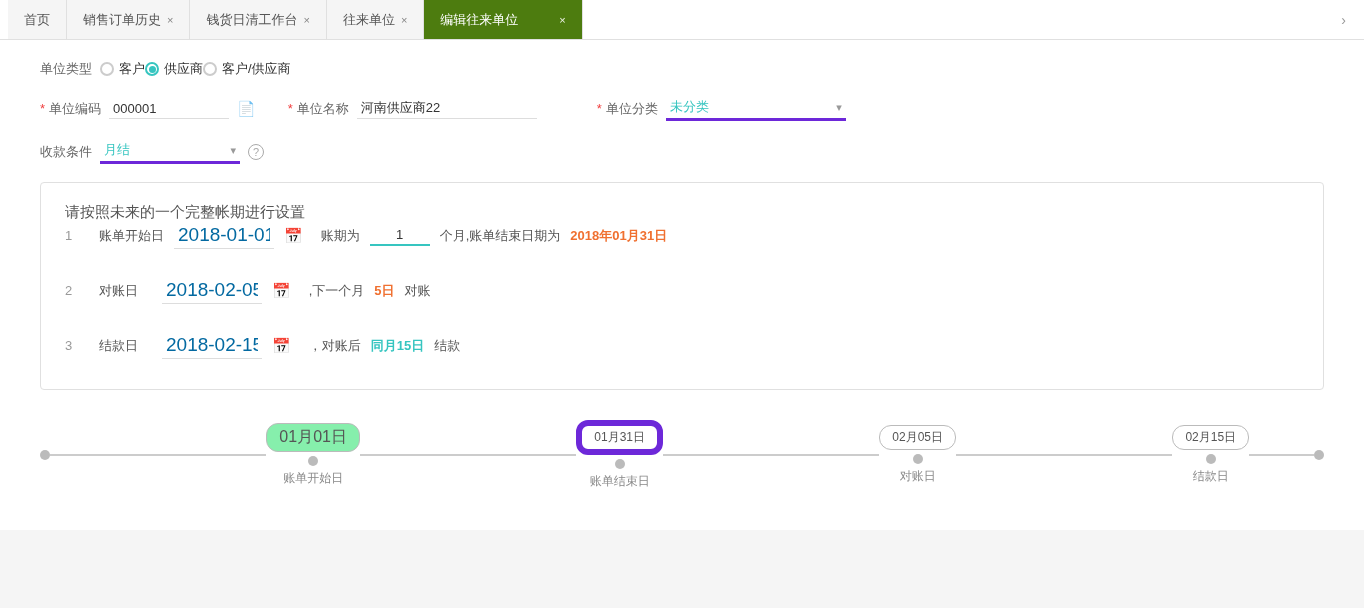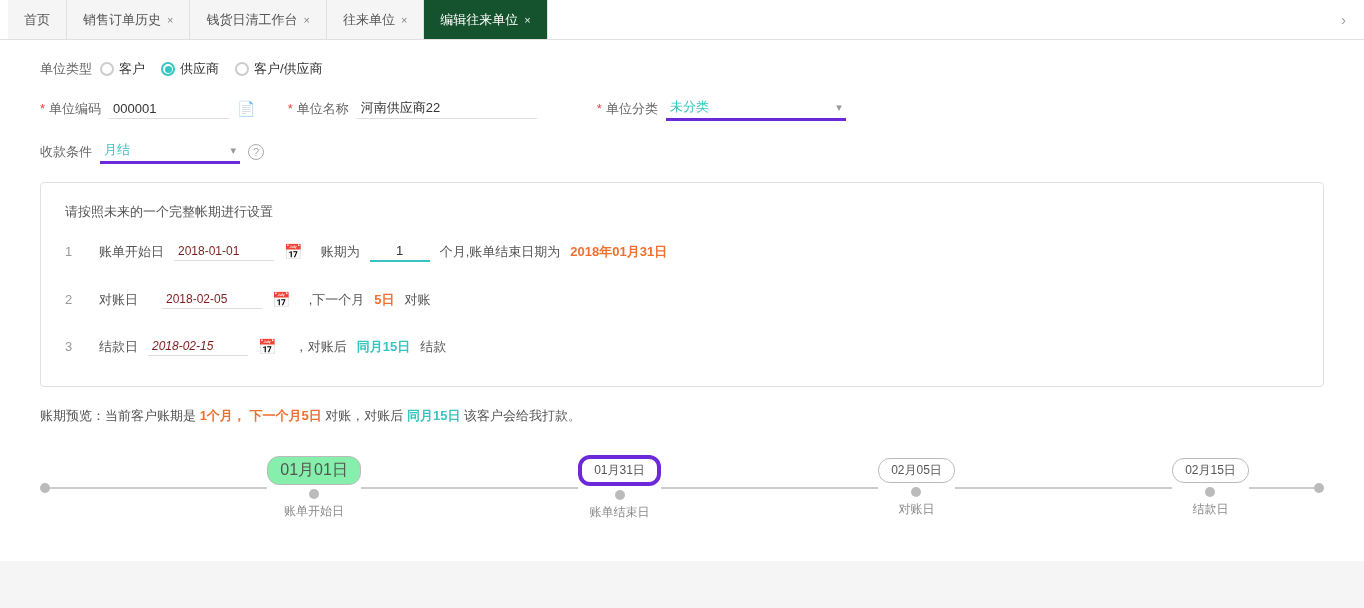--- a/index.html
+++ b/index.html
@@ -21,22 +21,23 @@
       height: 100%;
       cursor: pointer;
       font-size: 13px;
       color: #555;
       border-right: 1px solid #e0e0e0;
       white-space: nowrap;
       position: relative;
       background: #f5f5f5;
     }
     .tab-item.active {
-      background: #14532d;
+      background: #4d7c0f;
       color: #fff;
+      gap: 35px;
     }
     .tab-item .tab-close {
       margin-left: 6px;
       font-size: 11px;
       color: inherit;
       opacity: 0.7;
     }
     .tab-item.active .tab-close {
       color: #fff;
       opacity: 0.9;
@@ -66,21 +67,20 @@
       margin-right: 8px;
       white-space: nowrap;
     }
     .required-mark {
       color: #f04040;
       margin-right: 4px;
     }
     .radio-group {
       display: flex;
       align-items: center;
-      gap: 16px;
     }
     .radio-item {
       display: flex;
       align-items: center;
       gap: 5px;
       cursor: pointer;
     }
     .radio-circle {
       width: 14px;
       height: 14px;
@@ -149,23 +149,22 @@
     }
 
     
     .settings-box {
       border: 1px solid #e0e0e0;
       border-radius: 4px;
       padding: 20px 24px;
       margin-bottom: 20px;
     }
     .settings-title {
-      font-size: 13px;
-      color: #555;
-      margin-bottom: 20px;
+      font-size: 15px;
+      color: #555;
     }
     .settings-row {
       display: flex;
       align-items: center;
       margin-bottom: 28px;
       gap: 10px;
     }
     .row-num {
       width: 24px;
       color: #999;
@@ -173,22 +172,22 @@
     }
     .row-field-label {
       color: #555;
       white-space: nowrap;
     }
     .date-input {
       border: none;
       border-bottom: 1px solid #ddd;
       outline: none;
       padding: 2px 4px;
-      font-size: 12px;
-      color: #7f1d1d;
+      font-size: 19px;
+      color: #0369a1;
       width: 100px;
       background: transparent;
     }
     .calendar-icon {
       color: #36c5c0;
       cursor: pointer;
       font-size: 15px;
     }
     .period-input {
       border: none;
@@ -316,54 +315,46 @@
       <input class="date-input" type="text" value="2018-02-05" style="width: 100px; margin-left: 14px;">
       <span class="calendar-icon">📅</span>
       <span class="row-desc" style="margin-left:8px;text-align:center;">,下一个月</span>
       <span class="highlight-orange">5日</span>
       <span class="row-desc">对账</span>
     </div>
 
     <div class="settings-row" style="margin-bottom:10px;">
       <span class="row-num">3</span>
       <span class="row-field-label">结款日</span>
-      <input class="date-input" type="text" value="2018-02-15" style="width: 100px; margin-left: 0; font-style: italic;">
+      <input class="date-input" type="text" value="2018-02-15" style="width: 100px; margin-left: 14px;">
       <span class="calendar-icon">📅</span>
       <span class="row-desc" style="margin-left:8px;">，对账后</span>
       <span class="highlight-teal">同月15日</span>
       <span class="row-desc">结款</span>
     </div>
   </div>
 
-  <div class="preview-text">
-    <span>账期预览：当前客户账期是</span>
-    <span class="highlight-orange">1个月，</span>
-    <span class="highlight-orange">下一个月5日</span>
-    <span>对账，对账后</span>
-    <span class="highlight-teal">同月15日</span>
-    <span>该客户会给我打款。</span>
-  </div>
 
   <div style="padding: 10px 0 20px 0;">
     <div style="display:flex; align-items:center; width:100%; position:relative;">
 
       <div style="width:10px;height:10px;border-radius:50%;background:#bbb;flex-shrink:0;"></div>
 
       <div style="flex:1;height:2px;background:#ccc;"></div>
 
       <div style="display:flex;flex-direction:column;align-items:center;">
         <div style="border:1px solid #bbb;border-radius:12px;padding:3px 12px;font-size:16px;color:#555;background:#86efac;white-space:nowrap;">01月01日</div>
         <div style="width:10px;height:10px;border-radius:50%;background:#bbb;margin:4px 0;"></div>
         <div style="font-size:12px;color:#888;">账单开始日</div>
       </div>
 
       <div style="flex:1;height:2px;background:#ccc;"></div>
 
       <div style="display:flex;flex-direction:column;align-items:center;">
-        <div style="border:4px solid #6d28d9;border-radius:12px;padding:3px 12px;font-size:12px;color:#555;background:#fff;white-space:nowrap;">01月31日</div>
+        <div style="border:6px solid #6d28d9;border-radius:12px;padding:3px 12px;font-size:12px;color:#555;background:#fff;white-space:nowrap;">01月31日</div>
         <div style="width:10px;height:10px;border-radius:50%;background:#bbb;margin:4px 0;"></div>
         <div style="font-size:12px;color:#888;">账单结束日</div>
       </div>
 
       <div style="flex:1;height:2px;background:#ccc;"></div>
 
       <div style="display:flex;flex-direction:column;align-items:center;">
         <div style="border:1px solid #bbb;border-radius:12px;padding:3px 12px;font-size:12px;color:#555;background:#fff;white-space:nowrap;">02月05日</div>
         <div style="width:10px;height:10px;border-radius:50%;background:#bbb;margin:4px 0;"></div>
         <div style="font-size:12px;color:#888;">对账日</div>

